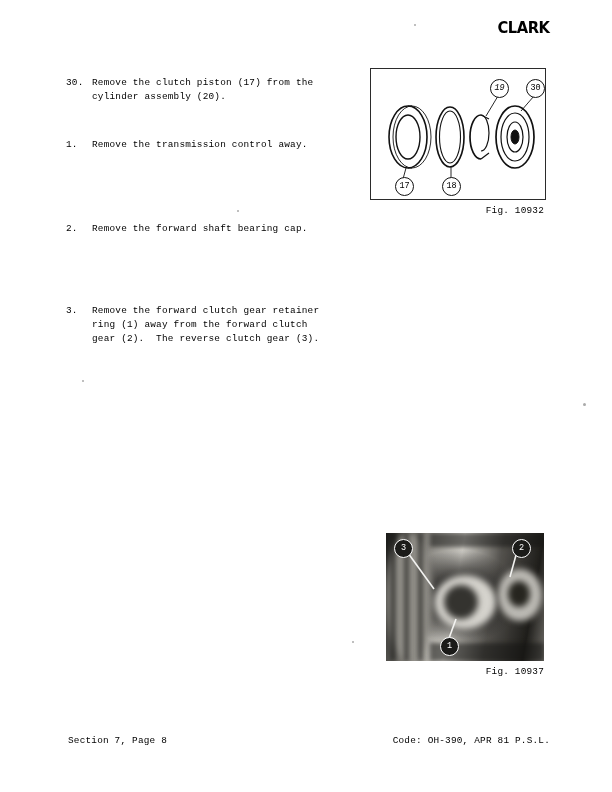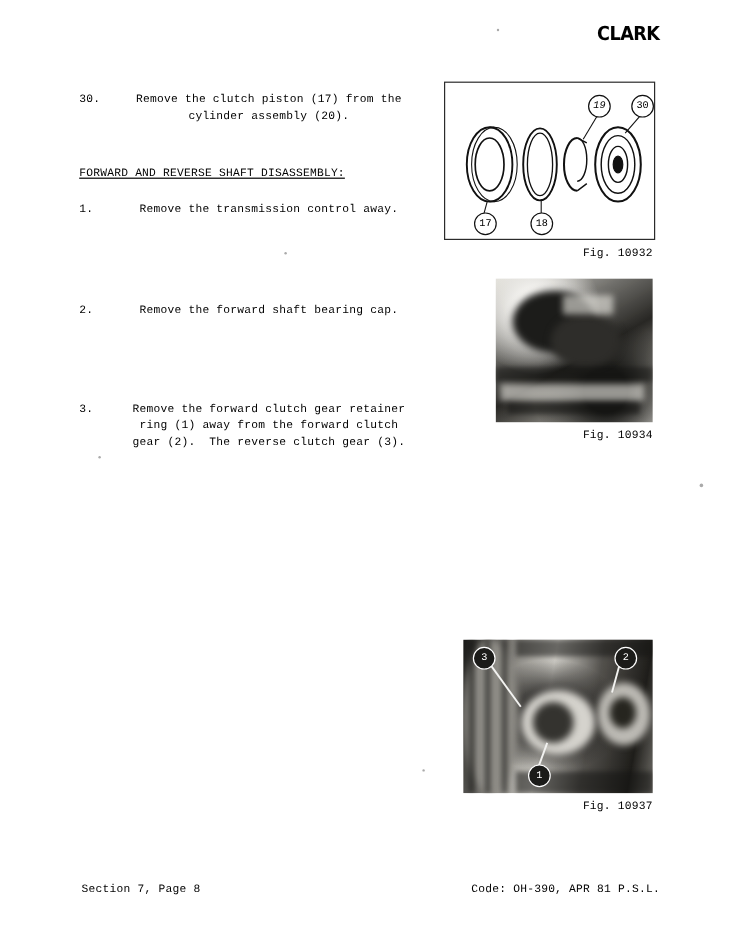--- a/index.html
+++ b/index.html
@@ -62,21 +62,20 @@
     display: flex;
     margin-bottom: 12px;
   }
   .step .num {
     width: 26px;
     flex: none;
   }
   .step .body {
     flex: 1;
     white-space: pre-wrap;
-    text-align: center;
   }
   .section-heading {
     text-decoration: underline;
     margin: 0 0 16px 0;
     font-size: 9.4px;
     letter-spacing: 0.2px;
   }
   .spacer-sm { height: 22px; }
   .spacer-md { height: 58px; }
   .spacer-lg { height: 56px; }
@@ -196,21 +195,20 @@
 
     <div class="step">
       <div class="num">30.</div>
       <div class="body">Remove the clutch piston (17) from the
 cylinder assembly (20).</div>
     </div>
 
 
     <div class="spacer-sm"></div>
 
-    <div class="section-heading">FORWARD AND REVERSE SHAFT DISASSEMBLY:</div>
 
     <div class="step">
       <div class="num">1.</div>
       <div class="body">Remove the transmission control away.</div>
     </div>
 
     <div class="spacer-md"></div>
 
     <div class="step">
       <div class="num">2.</div>
@@ -255,32 +253,20 @@
         <path d="M80 110 L80 97" stroke="#111" stroke-width="0.9"></path>
       </svg>
       <div class="callout" style="left:119px; top:10px;font-style:italic;">19</div>
       <div class="callout" style="left:155px; top:10px;">30</div>
       <div class="callout" style="left:24px; top:108px;">17</div>
       <div class="callout" style="left:71px; top:108px;">18</div>
     </div>
     <div class="caption">Fig. 10932</div>
   </div>
 
-  <div class="fig" id="fig2">
-    <div class="frame">
-      <div class="photo ph-a"></div>
-      <div class="blob" style="left:14px; top:10px; width:70px; height:52px; background:#1c1c1a;"></div>
-      <div class="blob" style="left:46px; top:30px; width:58px; height:44px; background:#2e2d2a;"></div>
-      <div class="light" style="left:56px; top:14px; width:42px; height:16px;"></div>
-      <div class="streak" style="left:0px; top:74px; width:131px; height:12px;"></div>
-      <div class="light" style="left:4px; top:88px; width:120px; height:14px;"></div>
-      <div class="streak" style="left:10px; top:104px; width:110px; height:9px;"></div>
-    </div>
-    <div class="caption">Fig. 10934</div>
-  </div>
 
 
   <div class="fig" id="fig4">
     <div class="frame">
       <div class="photo ph-c"></div>
       <div class="blob" style="left:0px; top:0px; width:46px; height:128px; background:#8f8d87;"></div>
       <div class="streak" style="left:4px; top:0px; width:6px; height:128px;"></div>
       <div class="streak" style="left:18px; top:0px; width:5px; height:128px;"></div>
       <div class="streak" style="left:32px; top:0px; width:5px; height:128px;"></div>
       <div class="blob" style="left:48px; top:42px; width:62px; height:54px; background:#d5d3cd;"></div>

